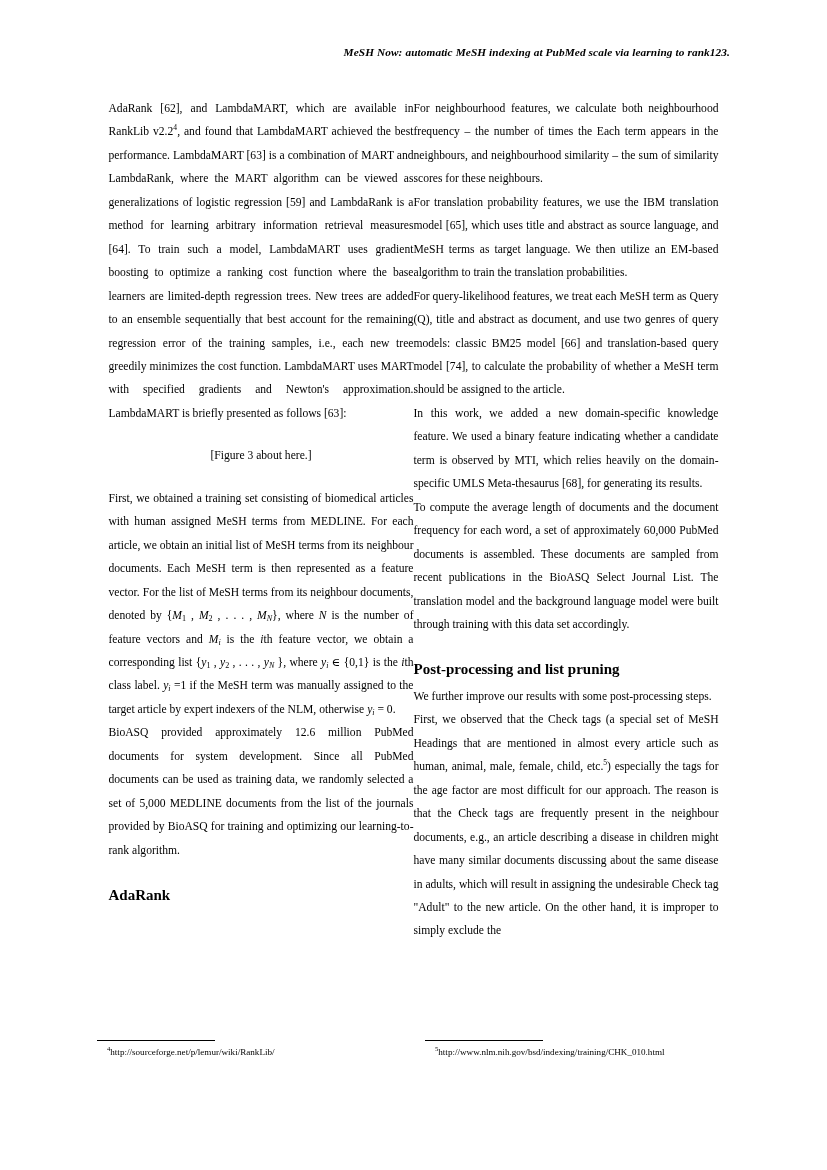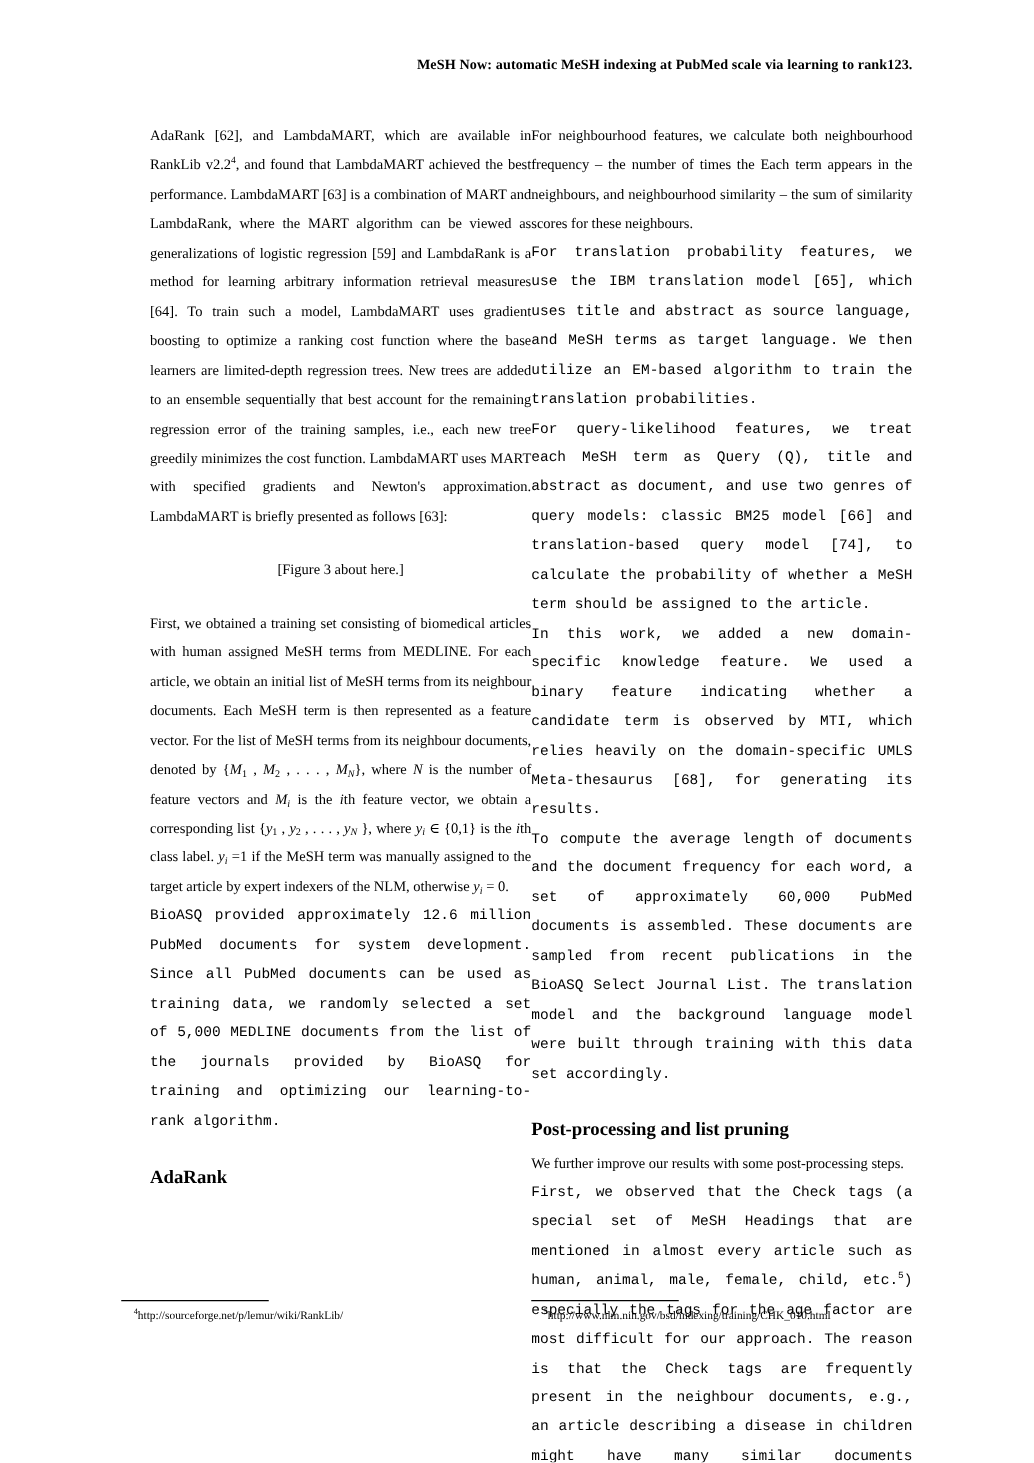--- a/index.html
+++ b/index.html
@@ -20,52 +20,52 @@
     box-sizing: border-box;
   }
 
   
   .running-head {
     position: absolute;
     top: 46px;
     left: 97px;
     width: 633px;
     text-align: right;
+    font-style: italic;
     font-weight: bold;
     font-size: 11.3px;
     letter-spacing: 0.1px;
     white-space: nowrap;
   }
 
   
   .columns {
     position: absolute;
     top: 97px;
     left: 97px;
     width: 633px;
     height: 935px;
     display: flex;
-    justify-content: flex-end;
+    justify-content: center;
   }
   .col {
     width: 305px;
     position: relative;
   }
 
   .body-text {
     font-size: 11.6px;
     line-height: 23.45px;
     text-align: justify;
     text-justify: inter-word;
     margin: 0;
     hyphens: none;
   }
   p.body-text + p.body-text {
     margin-top: 0;
-    font-family: Liberation Mono, monospace;
   }
 
   .figure-note {
     font-size: 11.6px;
     line-height: 23.45px;
     text-align: center;
     margin: 0;
     padding: 19px 0 19px 0;
   }
 

